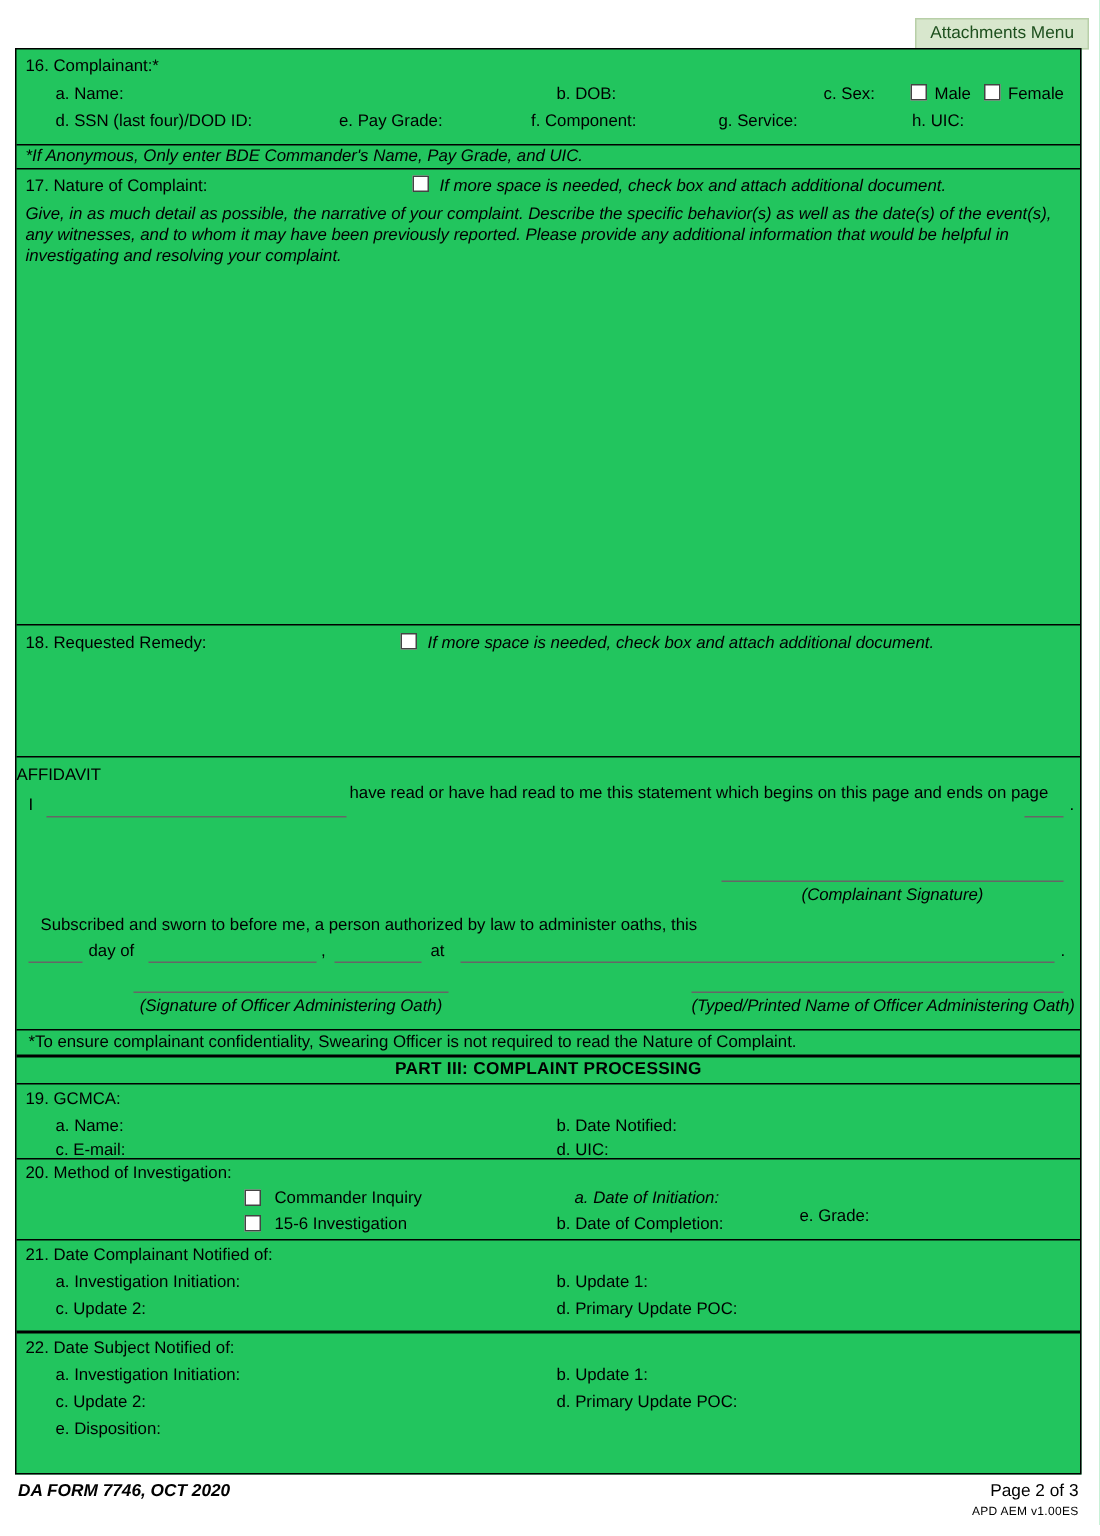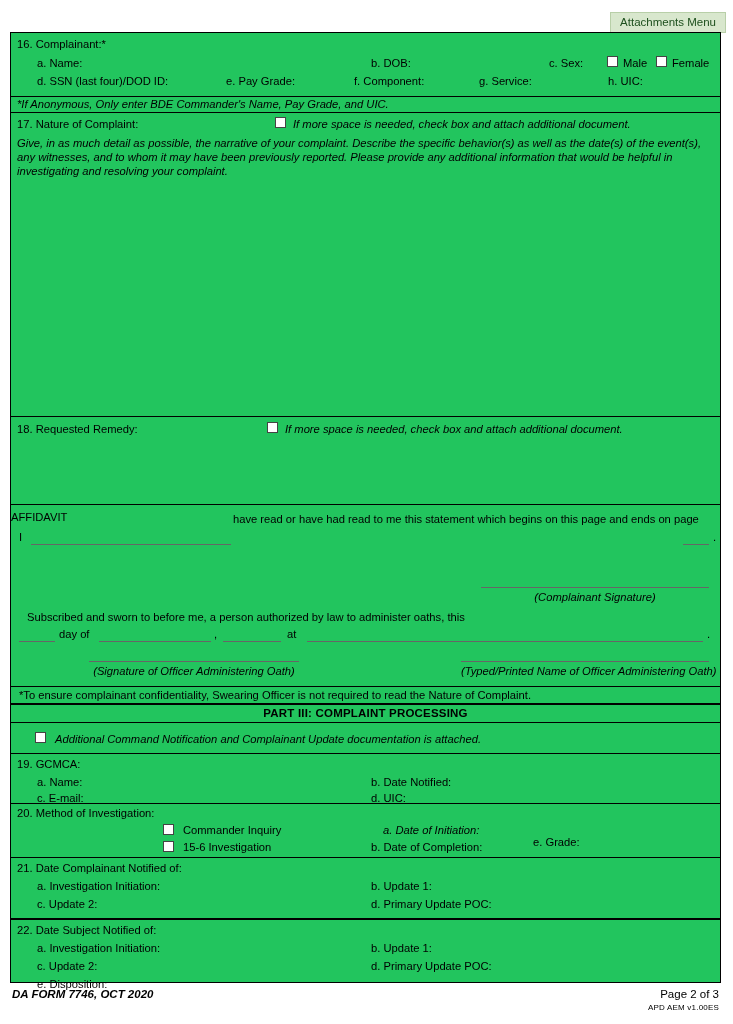--- a/index.html
+++ b/index.html
@@ -185,21 +185,21 @@
     <div style="position:absolute; left:6px; top:26px; width:694px; height:56px; font-size:11.2px;"></div>
   </div>
 
   <div class="row bb" id="block-affidavit">
 
     <span class="t" style="left:0; top:6px; width:711px; text-align:left;">AFFIDAVIT</span>
 
     <span class="t" style="left:8px; top:26px;">I</span>
     <span class="rule" style="left:20px; top:39px; width:200px;"></span>
     <span class="t" style="left:24px; top:26px; width:192px;"></span>
-    <span class="t" style="left:222px; top:8px;text-align:center;">have read or have had read to me this statement which begins on this page and ends on page</span>
+    <span class="t" style="left:222px; top:18px;text-align:center;">have read or have had read to me this statement which begins on this page and ends on page</span>
     <span class="rule" style="left:672px; top:39px; width:26px;"></span>
     <span class="t" style="left:674px; top:26px; width:22px;"></span>
     <span class="t" style="left:702px; top:26px;">.</span>
 
 
     <span class="rule" style="left:470px; top:82px; width:228px;"></span>
     <span class="t ital" style="left:470px; top:86px; width:228px; text-align:center;">(Complainant Signature)</span>
 
     <span class="t" style="left:16px; top:106px;">Subscribed and sworn to before me, a person authorized by law to administer oaths, this</span>
 
@@ -224,24 +224,20 @@
   </div>
 
   <div class="row bb-thick" id="block-conf">
     <span class="t" style="left:8px; top:2px;">*To ensure complainant confidentiality, Swearing Officer is not required to read the Nature of Complaint.</span>
   </div>
 
   <div class="row bb" id="part3-title">
     <span class="t">PART III:  COMPLAINT PROCESSING</span>
   </div>
 
-  <div class="row bb" id="block-attach">
-    <span class="cb" style="left:24px; top:9px;"></span>
-    <span class="t ital" style="left:44px; top:10px;">Additional Command Notification and Complainant Update documentation is attached.</span>
-  </div>
 
   <div class="row bb" id="block-19">
     <span class="t" style="left:6px; top:4px;">19. GCMCA:</span>
     <span class="t" style="left:26px; top:22px;">a. Name:</span>
     <span class="t" style="left:360px; top:22px;">b. Date Notified:</span>
     <span class="t" style="left:26px; top:38px;">c. E-mail:</span>
     <span class="t" style="left:360px; top:38px;">d. UIC:</span>
     <span class="t" style="left:522px; top:38px;margin-top:44px;">e. Grade:</span>
   </div>
 

